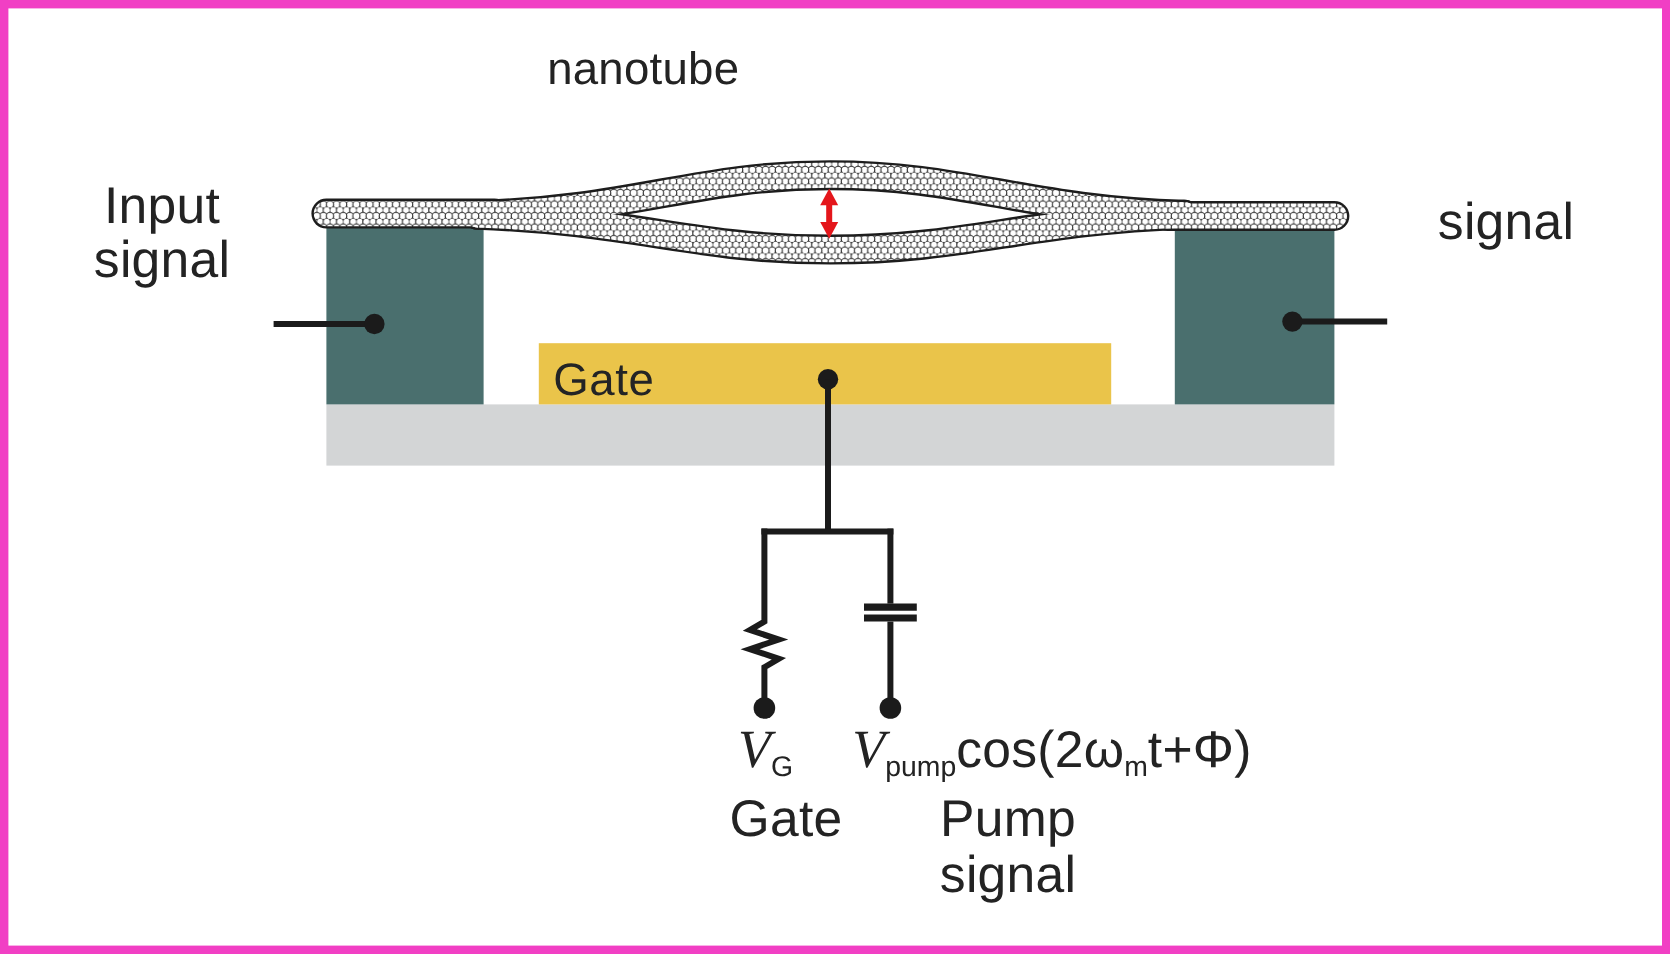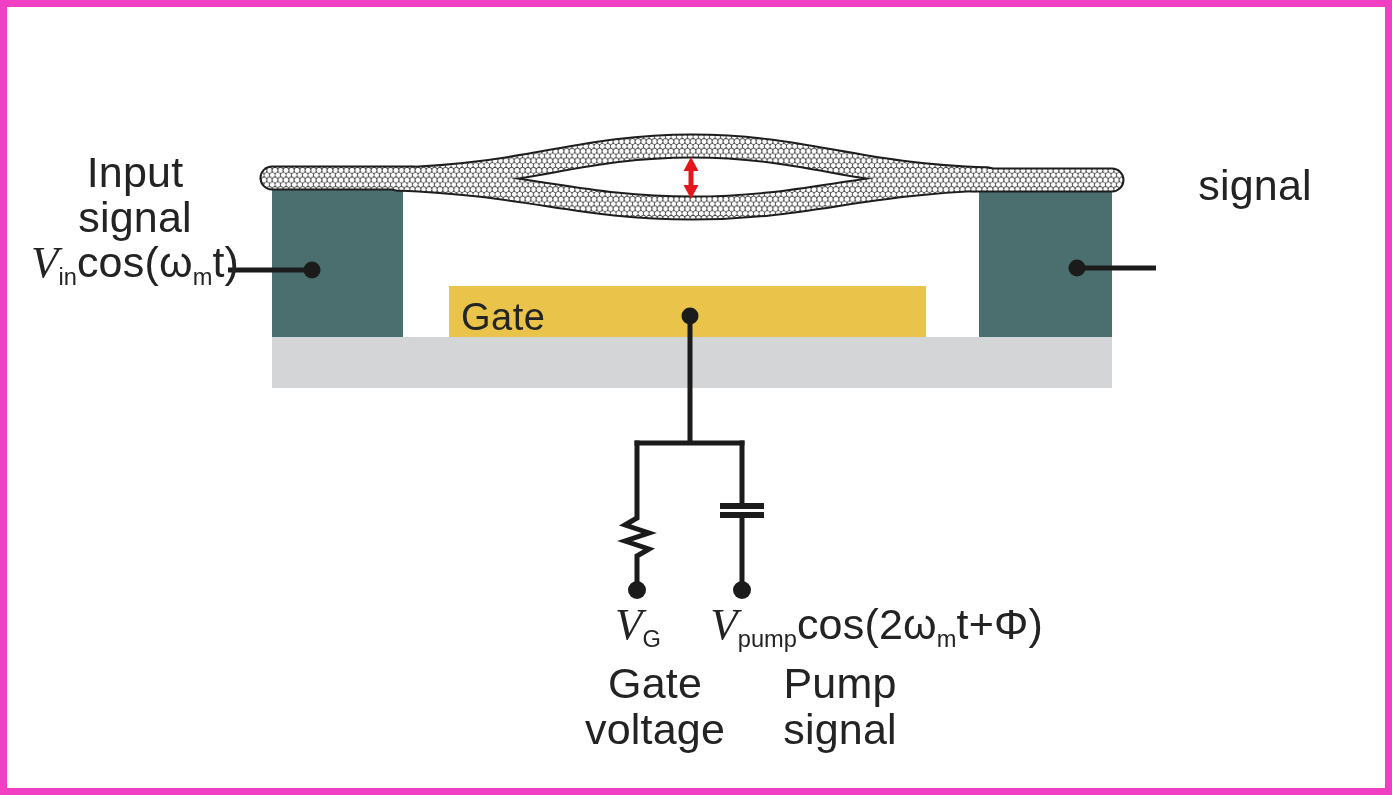--- a/index.html
+++ b/index.html
@@ -89,39 +89,38 @@
   <line x1="742" y1="440.5" x2="742" y2="503" class="wire"></line>
   <g>
     <line x1="720" y1="506" x2="764" y2="506" class="wire" style="stroke-width:6"></line>
     <line x1="720" y1="515" x2="764" y2="515" class="wire" style="stroke-width:6"></line>
   </g>
   <line x1="742" y1="518" x2="742" y2="585" class="wire"></line>
   <circle cx="742" cy="590" r="9" class="node"></circle>
 </svg>
 
 <div class="label title" style="left:380px;top:34px;width:312px;">
+  <div>nanotube</div>
 </div>
 
 <div class="gate-text" style="left:461px;top:296px;">Gate</div>
 
 <div class="label" style="left:15px;top:150px;width:240px;">
   <div>Input</div>
   <div>signal</div>
-  <div class="formula"><i>V</i><sub>in</sub><span>cos(ω</span><sub>m</sub><span>t)</span></div>
 </div>
 
 <div class="label" style="left:1130px;top:163px;width:250px;">
   <div>signal</div>
 </div>
 
 <div class="label formula" style="left:592px;top:602px;width:92px;text-align:center;"><i>V</i><sub>G</sub></div>
 
 <div class="label formula" style="left:703px;top:602px;width:340px;text-align:right;"><i>V</i><sub>pump</sub><span>cos(2ω</span><sub>m</sub><span>t+Φ)</span></div>
 
 <div class="label" style="left:575px;top:660px;width:160px;line-height:46px;">
   <div>Gate</div>
-  <div>voltage</div>
 </div>
 
 <div class="label" style="left:760px;top:660px;width:160px;line-height:46px;">
   <div>Pump</div>
   <div>signal</div>
 </div>
 
 </body></html>

